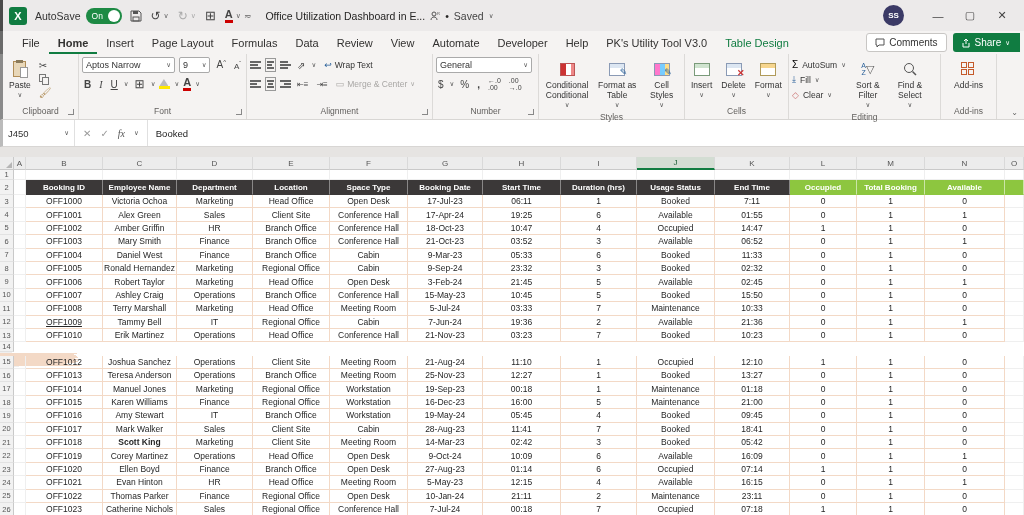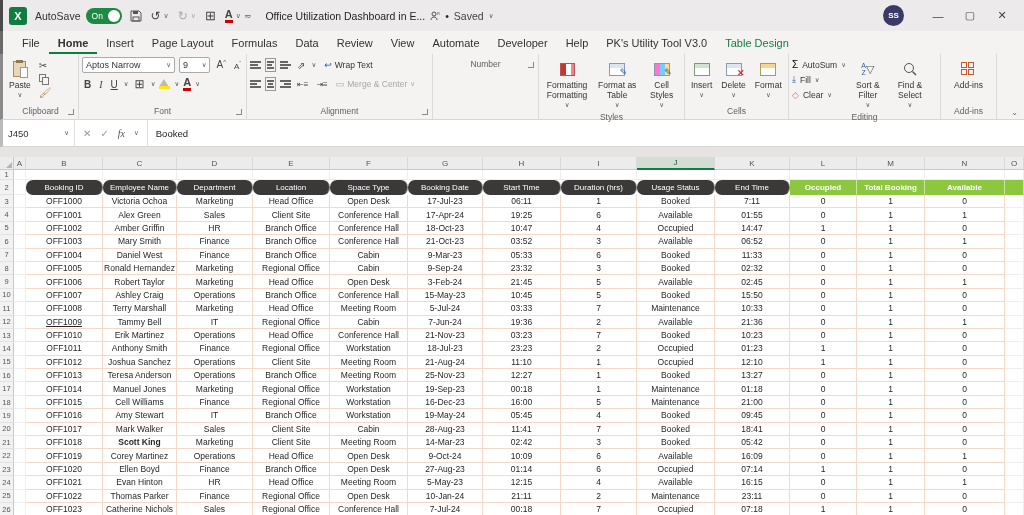--- a/index.html
+++ b/index.html
@@ -84,22 +84,22 @@
     justify-content:center; border-right:1px solid #d9d9d9; border-bottom:1px solid #c9c9c9;
     height:13px; cursor:pointer; }
   .hcell.sel { background:#d3ddd3; border-bottom:2px solid #107c41; color:#1a5c34; }
   .rnum { background:#f2f2f2; color:#555; font-size:7.5px; display:flex; align-items:center;
     justify-content:center; border-right:1px solid #c9c9c9; border-bottom:1px solid #e2e2e2;
     cursor:pointer; }
   .cell { font-size:8.5px; color:#262626; display:flex; align-items:center;
     justify-content:center; overflow:hidden; white-space:nowrap; cursor:cell; }
   .cell.plain { border-right:1px solid #efefef; border-bottom:1px solid #efefef; }
   .cell.tbl { border-right:1px solid #f3d9c6; border-bottom:1px solid #f3d9c6; }
-  .cell.hdrdark { background:#3b3838; color:#fff; font-weight:normal; font-size:8px;
-    border-right:1px solid rgba(255,255,255,.4); border-bottom:1px solid #3b3838;border-radius:7px; }
+  .cell.hdrdark { background:#3b3838; color:#fff; font-weight:bold; font-size:8px;
+    border-right:1px solid rgba(255,255,255,.4); border-bottom:1px solid #3b3838; }
   .cell.hdrgreen { background:#8dc63f; color:#fff; font-weight:bold; font-size:8px;
     border-right:1px solid rgba(255,255,255,.55); border-bottom:1px solid #8dc63f; }
   .corner { background:#ececec; border-right:1px solid #c9c9c9; border-bottom:1px solid #c9c9c9;
     position:relative; }
   .corner:after { content:""; position:absolute; right:1px; bottom:1px; border-left:6px solid transparent;
     border-bottom:6px solid #b5b5b5; }
   .mini-table-icon { width:16px; height:13px; border:1px solid #8a9ab5; position:relative;
     background:linear-gradient(to bottom,#dce6f2 0 4px,#fff 4px); }
   .cf-icon { width:15px; height:13px; border:1px solid #b55; background:
     linear-gradient(90deg,#c33 0 5px,#fff 5px 10px,#e88 10px); }
@@ -164,20 +164,36 @@
       <div class="tab">Formulas</div>
       <div class="tab">Data</div>
       <div class="tab">Review</div>
       <div class="tab">View</div>
       <div class="tab">Automate</div>
       <div class="tab">Developer</div>
       <div class="tab">Help</div>
       <div class="tab">PK's Utility Tool V3.0</div>
       <div class="tab contextual">Table Design</div>
     </div>
+  <div class="tabbar-right">
+    <div class="comments-btn">
+      <svg width="10" height="10" viewBox="0 0 10 10">
+          <path d="M1 1h8v6H4L2 9V7H1z" fill="none" stroke="#555"></path>
+        </svg>
+      <span>Comments</span>
+    </div>
+    <div class="share-btn">
+      <svg width="10" height="10" viewBox="0 0 10 10">
+          <path d="M2 5v4h6V5" fill="none" stroke="#fff"></path>
+          <path d="M5 1v5M3 3l2-2 2 2" fill="none" stroke="#fff"></path>
+        </svg>
+      <span>Share</span>
+      <span class="chev" style="color:#fff">∨</span>
+    </div>
+  </div>
 </div>
 
 <div class="ribbon">
 
   <div class="rgroup" style="width:76px">
     <div class="rgroup-body">
       <div class="bigbtn">
         <div class="bicon">
           <div style="width:13px;height:16px;border:1px solid #b08d57;background:#e8d7b8;position:relative;">
             <div style="position:absolute;left:2px;top:-2px;width:7px;height:3px;background:#8a7a5a;"></div>
@@ -279,30 +295,44 @@
           <span class="graytxt" style="font-size:9px">▭</span>
           <span class="smalltxt graytxt">Merge &amp; Center</span>
           <span class="chev graytxt">∨</span>
         </span>
       </div>
     </div>
     <div class="rgroup-label"><span>Alignment</span><span class="launcher"></span></div>
   </div>
 
   <div class="rgroup" style="width:106px">
+    <div style="display:flex;flex-direction:column;gap:3px;flex:1;">
+      <div class="selectbox" style="width:96px">
+        <span>General</span>
+          <span class="chev">∨</span>
+      </div>
+      <div class="minirow">
+        <span class="fmtbtn">$</span>
+          <span class="chev">∨</span>
+        <span class="fmtbtn">%</span>
+        <span class="fmtbtn" style="font-weight:bold">,</span>
+        <span class="fmtbtn" style="font-size:7px">←.0<br>.00</span>
+        <span class="fmtbtn" style="font-size:7px">.00<br>→.0</span>
+      </div>
+    </div>
     <div class="rgroup-label"><span>Number</span><span class="launcher"></span></div>
   </div>
 
   <div class="rgroup" style="width:146px">
     <div class="rgroup-body">
       <div class="bigbtn" style="width:52px">
         <div class="bicon">
             <div class="cf-icon"></div>
           </div>
-        <span>Formatting Formatting</span>
+        <span>Conditional Conditional</span>
           <span class="chev">∨</span>
       </div>
       <div class="bigbtn" style="width:46px">
         <div class="bicon">
             <div class="mini-table-icon">
               <span class="pencil">✎</span>
             </div>
           </div>
         <span>Format as Table</span>
           <span class="chev">∨</span>
@@ -671,21 +701,21 @@
       <div class="cell tbl" style="width: 75px;">21-Nov-23</div>
       <div class="cell tbl" style="width: 78px;">03:23</div>
       <div class="cell tbl" style="width: 76px;">7</div>
       <div class="cell tbl" style="width: 78px;">Booked</div>
       <div class="cell tbl" style="width: 75px;">10:23</div>
       <div class="cell tbl" style="width: 67px;">0</div>
       <div class="cell tbl" style="width: 68px;">1</div>
       <div class="cell tbl" style="width: 80px;">0</div>
       <div class="cell plain" style="width: 19px;"></div>
     </div>
-    <div class="grow" style="height: 13.4px;">
+    <div class="grow" style="height: 13.4px; flex-direction: column;">
       <div class="rnum" style="width: 14px;">14</div>
       <div class="cell plain" style="width: 12px;"></div>
       <div class="cell tbl" style="width: 77px;">OFF1011</div>
       <div class="cell tbl" style="width: 74px;">Anthony Smith</div>
       <div class="cell tbl" style="width: 76px;">Finance</div>
       <div class="cell tbl" style="width: 77px;">Regional Office</div>
       <div class="cell tbl" style="width: 78px;">Workstation</div>
       <div class="cell tbl" style="width: 75px;">18-Jul-23</div>
       <div class="cell tbl" style="width: 78px;">23:23</div>
       <div class="cell tbl" style="width: 76px;">2</div>
@@ -747,21 +777,21 @@
       <div class="cell tbl" style="width: 75px;">01:18</div>
       <div class="cell tbl" style="width: 67px;">0</div>
       <div class="cell tbl" style="width: 68px;">1</div>
       <div class="cell tbl" style="width: 80px;">0</div>
       <div class="cell plain" style="width: 19px;"></div>
     </div>
     <div class="grow" style="height: 13.4px;">
       <div class="rnum" style="width: 14px;">18</div>
       <div class="cell plain" style="width: 12px;"></div>
       <div class="cell tbl" style="width: 77px;">OFF1015</div>
-      <div class="cell tbl" style="width: 74px;">Cell Williams</div>
+      <div class="cell tbl" style="width: 74px;">Karen Williams</div>
       <div class="cell tbl" style="width: 76px;">Finance</div>
       <div class="cell tbl" style="width: 77px;">Regional Office</div>
       <div class="cell tbl" style="width: 78px;">Workstation</div>
       <div class="cell tbl" style="width: 75px;">16-Dec-23</div>
       <div class="cell tbl" style="width: 78px;">16:00</div>
       <div class="cell tbl" style="width: 76px;">5</div>
       <div class="cell tbl" style="width: 78px;">Maintenance</div>
       <div class="cell tbl" style="width: 75px;">21:00</div>
       <div class="cell tbl" style="width: 67px;">0</div>
       <div class="cell tbl" style="width: 68px;">1</div>

